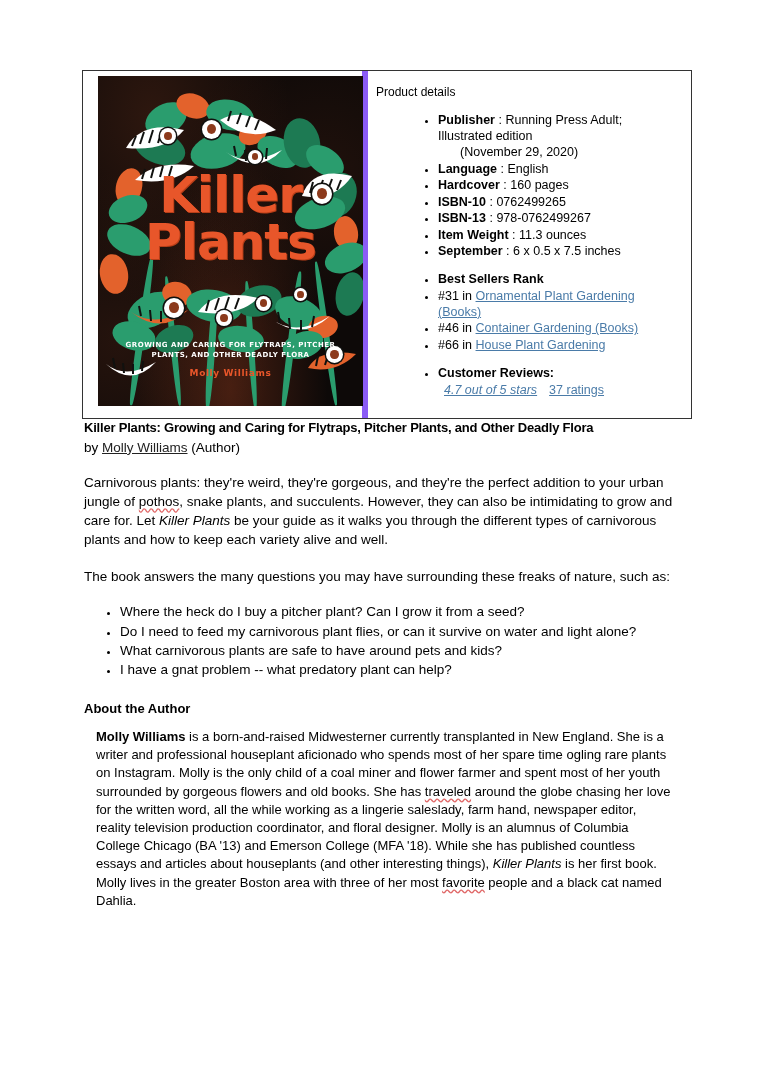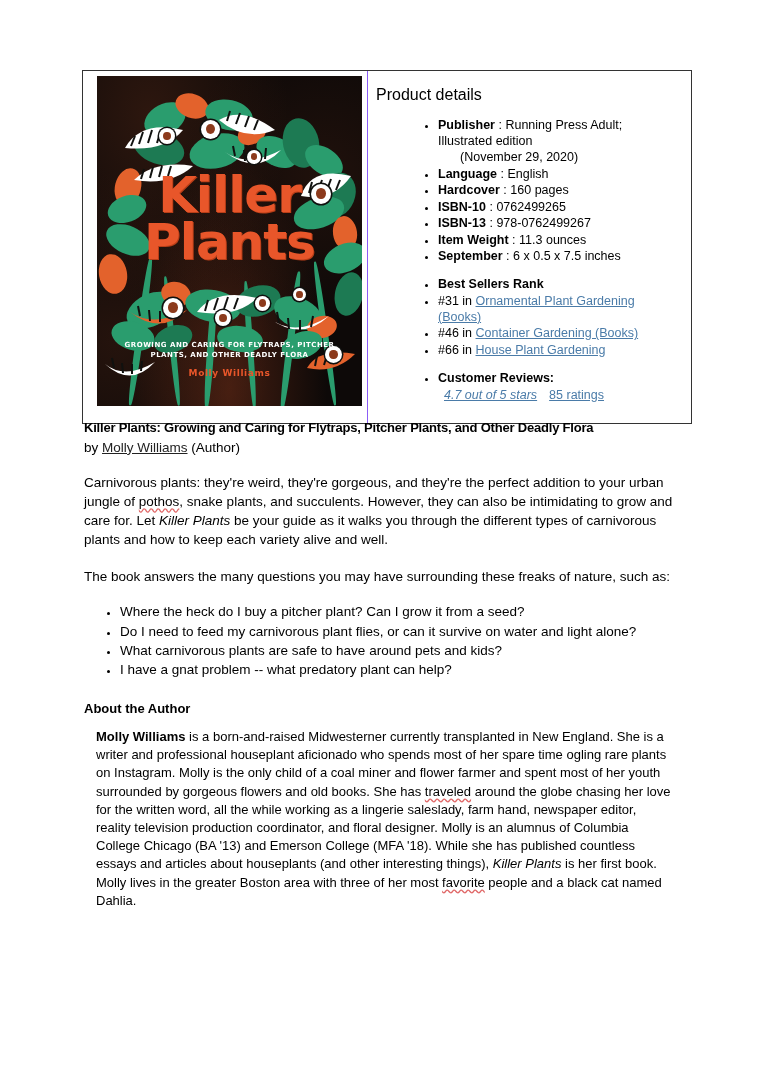--- a/index.html
+++ b/index.html
@@ -31,25 +31,24 @@
     top: 70px;
     width: 610px;
     border: 1px solid #333333;
     box-sizing: border-box;
     display: flex;
     background: #ffffff;
   }
   .cover-cell {
     width: 285px;
     box-sizing: border-box;
-    border-right: 1px solid #8b5cf6;
+    border-right: 6px solid #8b5cf6;
     padding: 5px 6px 5px 15px;
     display: flex;
     align-items: flex-start;
-    justify-content: center;
   }
   .details-cell {
     flex: 1;
     box-sizing: border-box;
     padding: 14px 6px 8px 8px;
   }
 
   
   .cover {
     position: relative;
@@ -136,21 +135,21 @@
   }
   .stem {
     position: absolute;
     background: #2a9d6e;
     z-index: 1;
     border-radius: 40%;
   }
 
   
   .pd-heading {
-    font-size: 16px;
+    font-size: 12px;
     line-height: 1.25;
     margin: 0 0 3px 0;
     color: #000;
   }
   ul.pd-list {
     list-style: disc;
     margin: 12px;
     padding-left: 50px;
     font-size: 12.5px;
     line-height: 1.28;
@@ -462,21 +461,21 @@
         </li>
         <li>
           <span>#66 in </span><a class="link" href="#">House Plant Gardening</a>
         </li>
 
         <li class="spacer-li"></li>
 
         <li>
           <span class="pd-label">Customer Reviews:</span>
           <span class="reviews-line">
-            <a class="stars-link" href="#">4.7 out of 5 stars</a><a class="ratings-link" href="#">85 ratings</a>
+            <a class="stars-link" href="#">4.7 out of 5 stars</a><a class="ratings-link" href="#">37 ratings</a>
           </span>
         </li>
       </ul>
     </div>
   </div>
 
   <div class="content">
 
     <h1 class="book-title">Killer Plants: Growing and Caring for Flytraps, Pitcher Plants, and Other Deadly Flora</h1>
 

